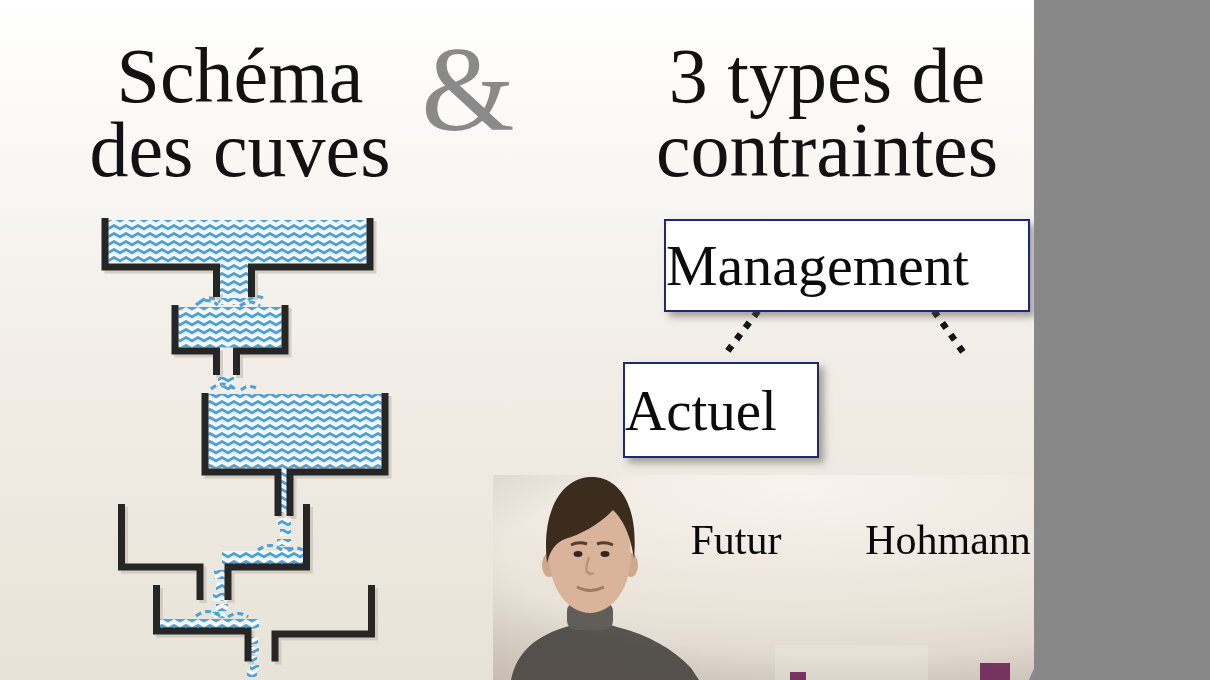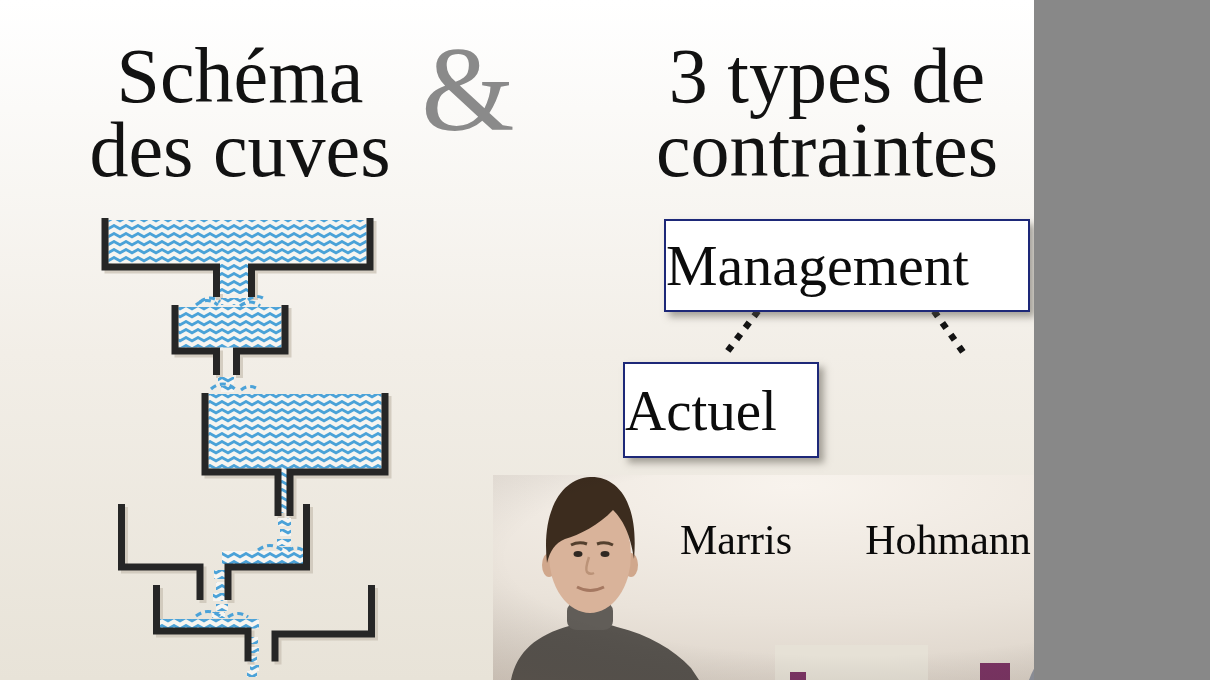--- a/index.html
+++ b/index.html
@@ -171,20 +171,20 @@
         <ellipse cx="604" cy="90" rx="4.5" ry="3" fill="#2b241f"></ellipse>
         <ellipse cx="631" cy="90" rx="4.5" ry="3" fill="#2b241f"></ellipse>
         <path d="M615 92 q-4 12 -2 16 q3 3 8 0" stroke="#b58f74" stroke-width="2.5" fill="none"></path>
         <path d="M601 126 q15 7 30 0" stroke="#9c6f5c" stroke-width="3" fill="none"></path>
       </g>
 
       <rect width="717" height="205" fill="url(#vg)"></rect>
     </svg>
 
     <div class="pname pname-left">
-      <div>Marris</div>
+      <div>Futur</div>
     </div>
     <div class="pname pname-right">
       <div>Hohmann</div>
     </div>
   </div>
 
 </div>
 
 </body></html>

